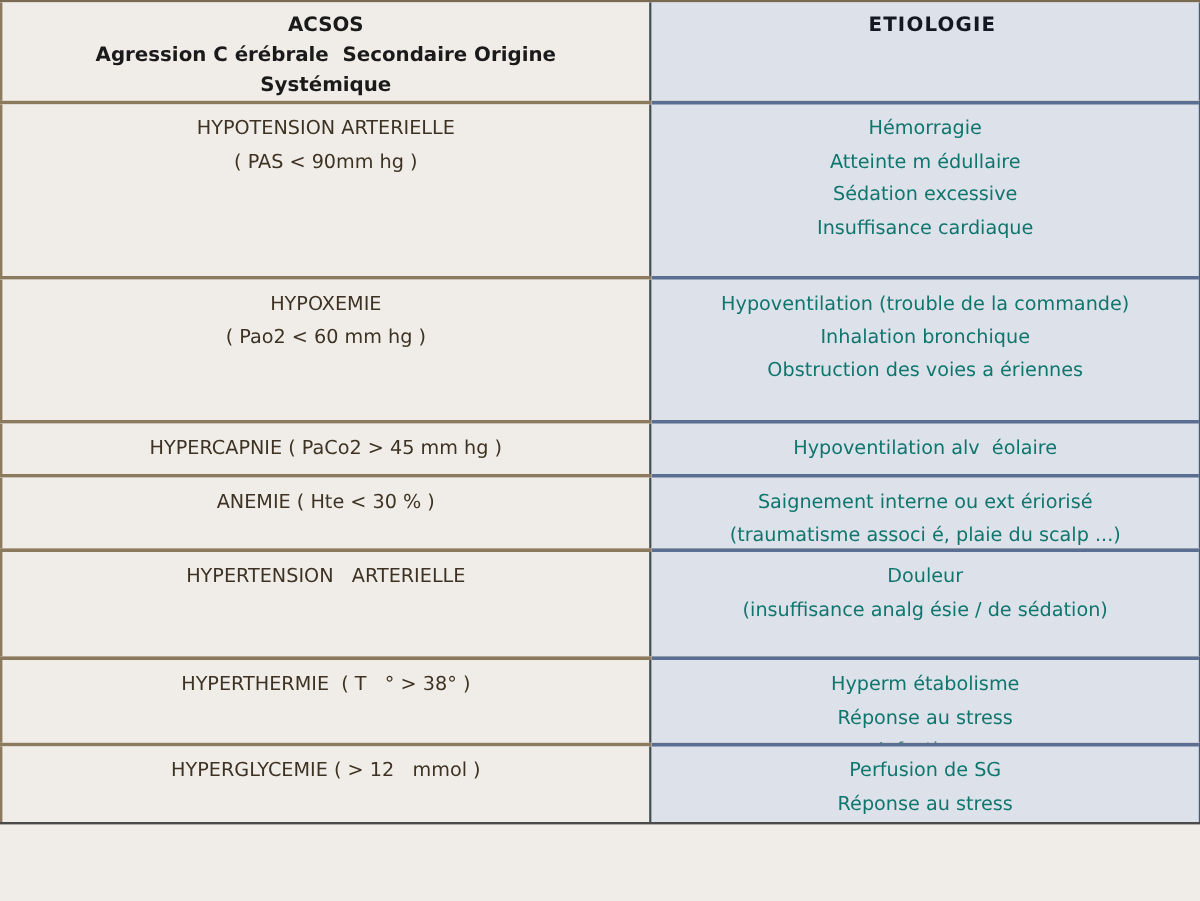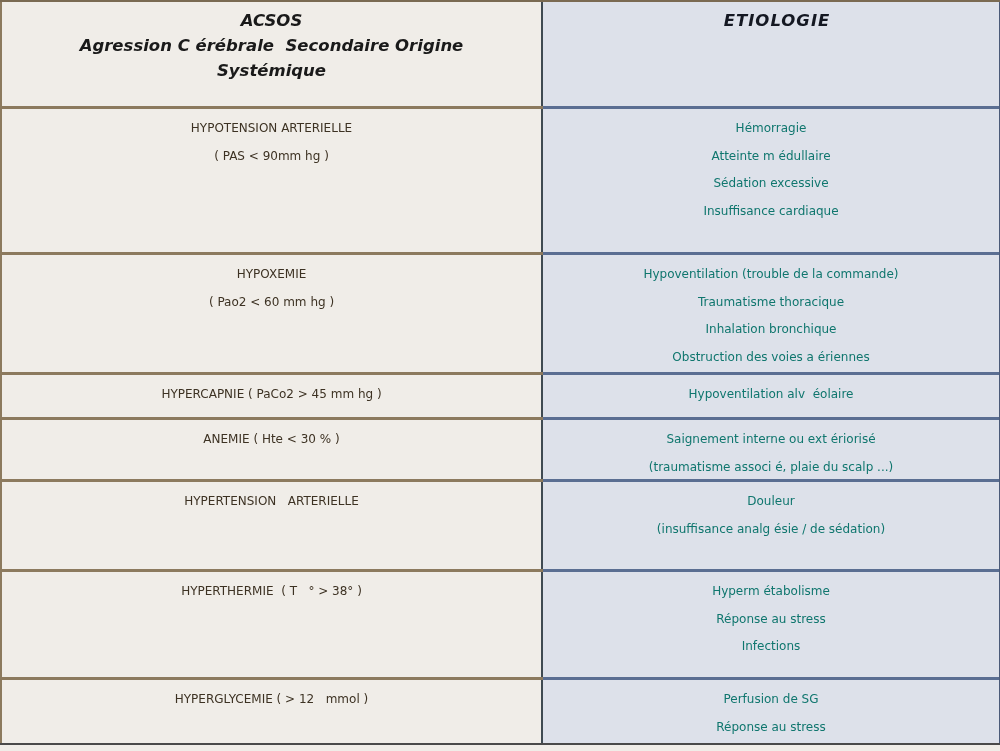--- a/index.html
+++ b/index.html
@@ -27,21 +27,21 @@
       position: relative;
       box-sizing: border-box;
     }
     .row + .row {
       border-top: 3px solid #8c7a5e;
     }
     .cell {
       box-sizing: border-box;
       text-align: center;
       font-family: "DejaVu Sans", sans-serif;
-      font-size: 12px;
+      font-size: 16px;
       line-height: 27.5px;
       padding-top: 6px;
     }
     .left {
       width: 543px;
       background: #f0ede8;
       color: #3d3223;
       border-left: 2px solid #8c7a5e;
       border-right: 2px solid #3f4a52;
     }
@@ -71,21 +71,21 @@
     .line {
       display: block;
       white-space: pre;
     }
   </style>
 </head>
 <body>
 
 <div class="table">
 
-  <div class="row head" style="height:104px;font-style:italic;">
+  <div class="row head" style="height:82px;">
     <div class="cell left">
       <span class="line">ACSOS</span>
       <span class="line">Agression C érébrale  Secondaire Origine</span>
       <span class="line">Systémique</span>
     </div>
     <div class="cell right">
       <span class="line">ETIOLOGIE</span>
     </div>
   </div>
 
@@ -102,21 +102,20 @@
     </div>
   </div>
 
   <div class="row" style="height:120px;">
     <div class="cell left">
       <span class="line">HYPOXEMIE</span>
       <span class="line">( Pao2 &lt; 60 mm hg )</span>
     </div>
     <div class="cell right">
       <span class="line">Hypoventilation (trouble de la commande)</span>
-      <span class="line">Traumatisme thoracique</span>
       <span class="line">Inhalation bronchique</span>
       <span class="line">Obstruction des voies a ériennes</span>
     </div>
   </div>
 
   <div class="row" style="height:45px;">
     <div class="cell left">
       <span class="line">HYPERCAPNIE ( PaCo2 &gt; 45 mm hg )</span>
     </div>
     <div class="cell right">
@@ -138,21 +137,21 @@
   <div class="row" style="height:90px;">
     <div class="cell left">
       <span class="line">HYPERTENSION   ARTERIELLE</span>
     </div>
     <div class="cell right">
       <span class="line">Douleur</span>
       <span class="line">(insuffisance analg ésie / de sédation)</span>
     </div>
   </div>
 
-  <div class="row" style="height:108px;">
+  <div class="row" style="height:72px;">
     <div class="cell left">
       <span class="line">HYPERTHERMIE  ( T   ° &gt; 38° )</span>
     </div>
     <div class="cell right">
       <span class="line">Hyperm étabolisme</span>
       <span class="line">Réponse au stress</span>
       <span class="line">Infections</span>
     </div>
   </div>
 

